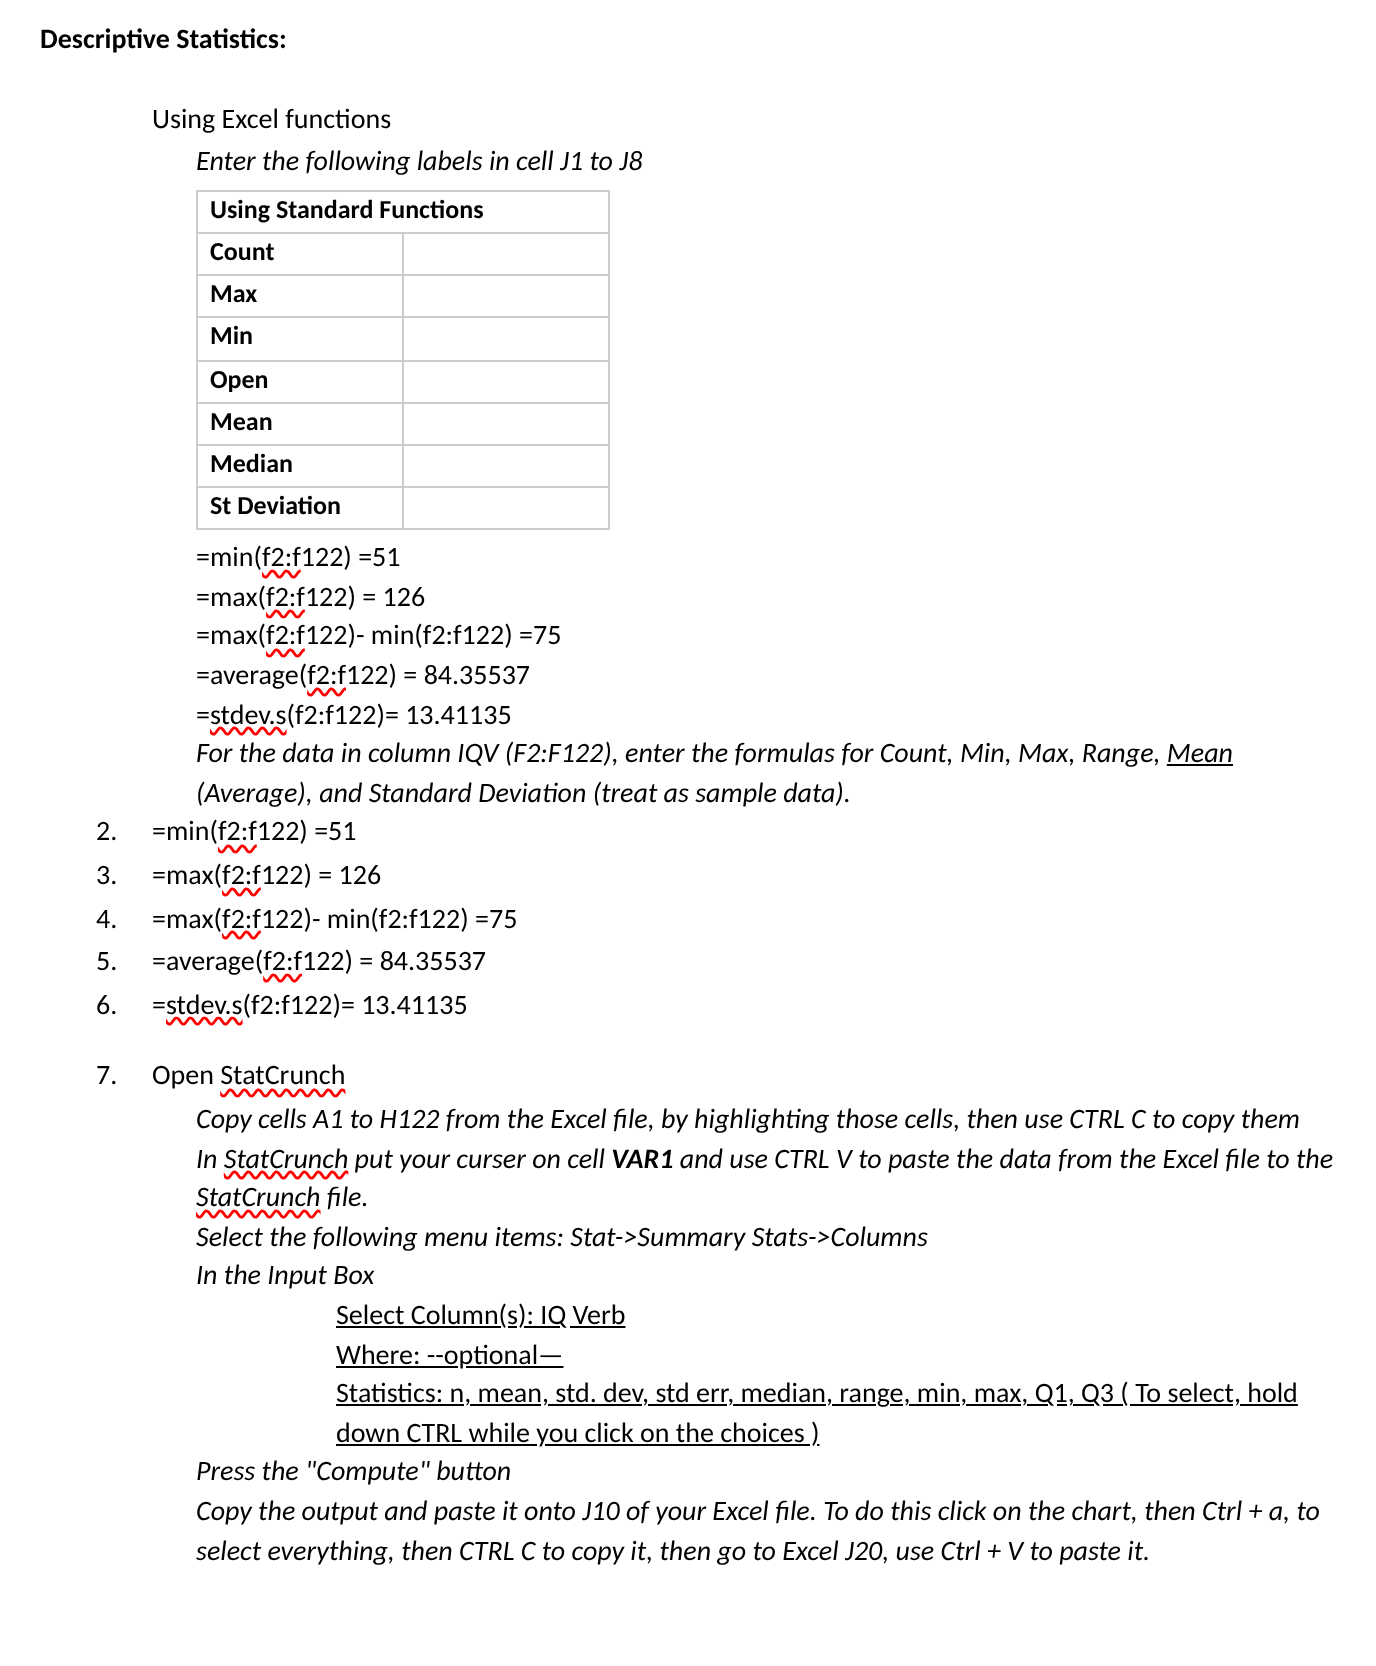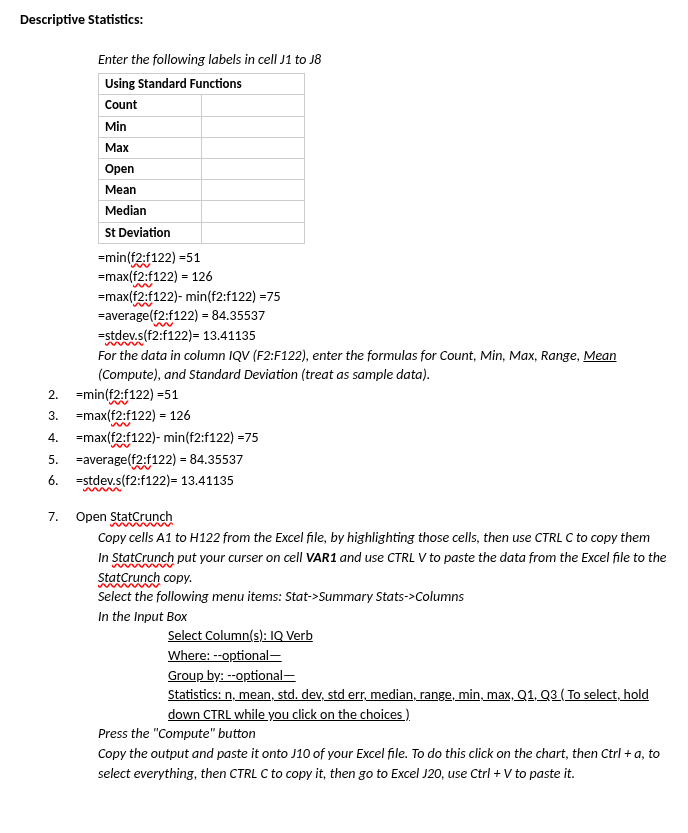--- a/index.html
+++ b/index.html
@@ -39,42 +39,46 @@
   .num-item .content { flex: 1; }
   .list-block { margin-left: 28px; }
   .roman-marker { display:inline-block; width:30px; text-align:right; margin-right:8px;}
 </style>
 </head>
 <body>
 
 <div class="heading-row bold">Descriptive Statistics:</div>
 
 <div class="list-block">
+  <div class="num-item">
+    <div class="marker"></div>
+    <div class="content">Using Excel functions</div>
+  </div>
 
   <div class="list-block">
     <div class="letter-item">
       <div class="marker"></div>
       <div class="content">Enter the following labels in cell J1 to J8</div>
     </div>
 
     <table class="table-block" style="margin-left:22px;">
       <tbody>
           <tr>
             <td class="bold" colspan="2">Using Standard Functions</td>
           </tr>
       <tr>
             <td class="bold">Count</td>
             <td class="col2"></td>
           </tr>
       <tr>
-            <td class="bold">Min</td>
+            <td class="bold">Max</td>
             <td class="col2"></td>
           </tr>
       <tr>
-            <td class="bold">Max</td>
+            <td class="bold">Min</td>
             <td class="col2"></td>
           </tr>
       <tr>
             <td class="bold">Open</td>
             <td class="col2"></td>
           </tr>
       <tr>
             <td class="bold">Mean</td>
             <td class="col2"></td>
           </tr>
@@ -93,21 +97,21 @@
       <div><span>=min(</span><span class="wavy-red">f2:f</span><span>122) =51</span></div>
       <div><span>=max(</span><span class="wavy-red">f2:f</span><span>122) = 126</span></div>
       <div><span>=max(</span><span class="wavy-red">f2:f</span><span>122)- min(f2:f122) =75</span></div>
       <div><span>=average(</span><span class="wavy-red">f2:f</span><span>122) = 84.35537</span></div>
       <div><span>=</span><span class="wavy-red">stdev.s</span><span>(f2:f122)= 13.41135</span></div>
     </div>
 
     <div class="letter-item">
       <div class="marker"></div>
       <div class="content">
-        <span>For the data in column IQV (F2:F122), enter the formulas for Count, Min, Max, Range, </span><span class="uline">Mean</span><span> (Compute), and Standard Deviation (treat as sample data).</span>
+        <span>For the data in column IQV (F2:F122), enter the formulas for Count, Min, Max, Range, </span><span class="uline">Mean</span><span> (Average), and Standard Deviation (treat as sample data).</span>
       </div>
     </div>
   </div>
 
   <div class="num-item">
     <div class="marker">2.</div>
     <div class="content"><span>=min(</span><span class="wavy-red">f2:f</span><span>122) =51</span></div>
   </div>
   <div class="num-item">
     <div class="marker">3.</div>
@@ -136,36 +140,35 @@
   </div>
 
   <div class="list-block">
     <div class="letter-item">
       <div class="marker"></div>
       <div class="content">Copy cells A1 to H122 from the Excel file, by highlighting those cells, then use CTRL C to copy them</div>
     </div>
     <div class="letter-item">
       <div class="marker"></div>
       <div class="content">
-        <span>In </span><span class="wavy-red">StatCrunch</span><span> put your curser on cell </span><span class="bold">VAR1</span><span> and use CTRL V to paste the data from the Excel file to the </span><span class="wavy-red">StatCrunch</span><span> copy.</span>
+        <span>In </span><span class="wavy-red">StatCrunch</span><span> put your curser on cell </span><span class="bold">VAR1</span><span> and use CTRL V to paste the data from the Excel file to the </span><span class="wavy-red">StatCrunch</span><span> file.</span>
       </div>
     </div>
     <div class="letter-item">
       <div class="marker"></div>
       <div class="content">Select the following menu items: Stat-&gt;Summary Stats-&gt;Columns</div>
     </div>
     <div class="letter-item">
       <div class="marker"></div>
       <div class="content">In the Input Box</div>
     </div>
 
     <div style="margin-left:54px;text-decoration:underline;">
       <div><span class="roman-marker"></span><span>Select Column(s): IQ Verb</span></div>
       <div><span class="roman-marker"></span><span>Where: --optional—</span></div>
-      <div><span class="roman-marker"></span><span>Group by: --optional—</span></div>
       <div style="display:flex;">
           <span class="roman-marker" style="flex:0 0 30px;"></span>
           <span style="flex:1;">Statistics: n, mean, std. dev, std err, median, range, min, max, Q1, Q3 ( To select, hold down CTRL while you click on the choices )</span>
         </div>
     </div>
 
     <div class="letter-item">
       <div class="marker"></div>
       <div class="content">Press the "Compute" button</div>
     </div>

